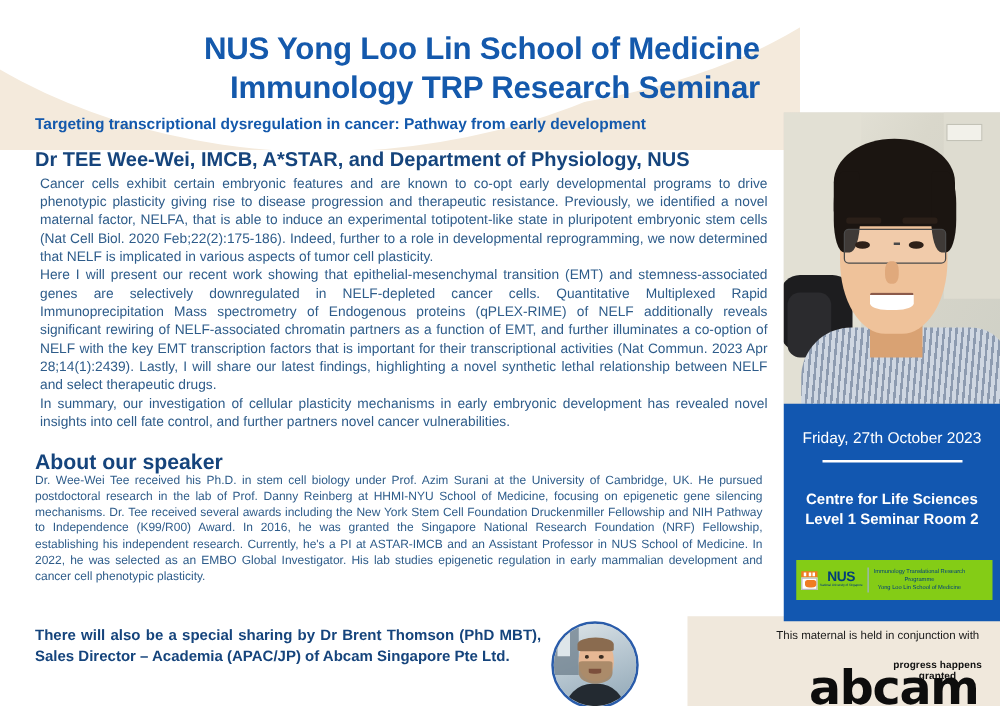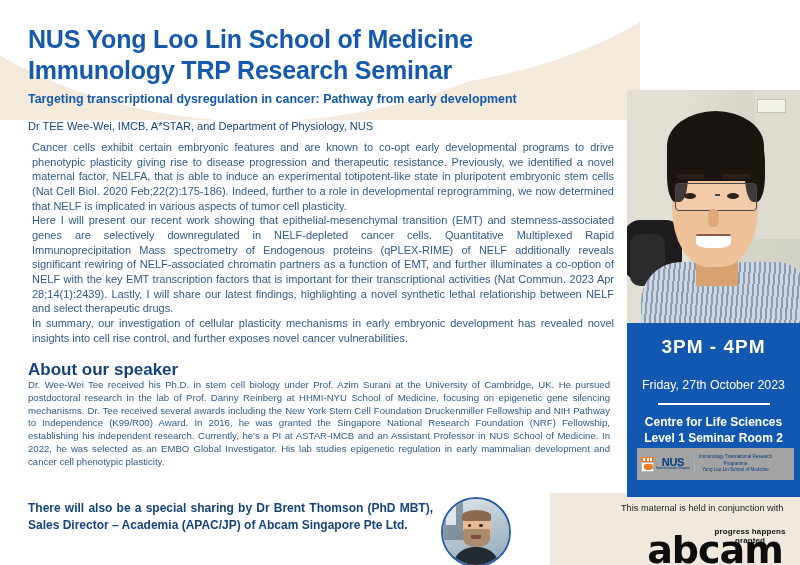--- a/index.html
+++ b/index.html
@@ -36,30 +36,31 @@
   .bg-beige-bottom-strip{
     position:absolute;right:0;bottom:68px;width:32px;height:30px;
     background:#F0E8DC;
   }
 
   
   .title{
     position:absolute;left:28px;top:24px;width:580px;
     color:#1459AC;font-size:25px;font-weight:bold;line-height:1.22;
     letter-spacing:-0.2px;
+    text-align:right;
   }
   .subtitle{
     position:absolute;left:28px;top:91px;width:580px;
     color:#1459AC;font-size:12.4px;font-weight:bold;line-height:1.3;
   }
 
   
   .speaker-line{
     position:absolute;left:28px;top:120px;width:580px;
-    color:#15447C;font-size:11px;font-weight:normal;
+    color:#15447C;font-size:16px;font-weight:bold;
   }
   .abstract{
     position:absolute;left:32px;top:140px;width:582px;
     color:#2E5C8A;font-size:11px;line-height:1.335;text-align:justify;
   }
   .abstract p{margin:0 0 0 0;}
   .about-head{
     position:absolute;left:28px;top:360px;width:580px;
     color:#15447C;font-size:17px;font-weight:bold;
   }
@@ -118,24 +119,24 @@
   .ph-nose{position:absolute;left:47%;top:51%;width:6%;height:8%;background:#E0A97C;border-radius:40%;}
   .ph-mouth{position:absolute;left:40%;top:62%;width:20%;height:5%;background:#ffffff;border-radius:2px 2px 40% 40%;border-top:2px solid #8b5a4a;}
 
   .info{
     position:absolute;left:627px;top:323px;width:173px;height:174px;
     background:#1257B0;color:#ffffff;text-align:center;
   }
   .info-time{margin-top:13px;font-size:19px;font-weight:bold;letter-spacing:1px;}
   .info-date{margin-top:20px;font-size:12.4px;line-height:1.25;}
   .info-rule{width:112px;height:2px;background:#ffffff;margin:9px auto 0;}
-  .info-venue{margin-top:9px;font-size:12px;line-height:1.4;font-weight:bold;}
+  .info-venue{margin-top:21px;font-size:12px;line-height:1.4;font-weight:bold;}
   .nus-box{
     position:absolute;left:10px;top:125px;width:157px;height:25px;
-    background:#a3a3a3;display:flex;align-items:center;gap:4px;padding:16px 4px;
+    background:#84cc16;display:flex;align-items:center;gap:4px;padding:16px 4px;
     box-sizing:border-box;
   }
   .nus-mark{display:flex;align-items:center;gap:2px;}
   .nus-crest{width:13px;height:15px;position:relative;}
   .nus-crest .c-top{position:absolute;left:0;top:0;width:13px;height:5px;background:#EF7C22;}
   .nus-crest .c-top i{position:absolute;top:1px;width:2px;height:3px;background:#ffffff;}
   .nus-crest .c-bot{position:absolute;left:0;top:5px;width:13px;height:10px;background:#ffffff;border:0.5px solid #bbb;box-sizing:border-box;}
   .nus-crest .c-bot b{position:absolute;left:2px;top:1.5px;width:9px;height:6px;background:#EF7C22;border-radius:2px 2px 40% 40%;display:block;}
   .nus-txt{line-height:1;}
   .nus-word{font-size:11px;font-weight:bold;color:#003D7C;letter-spacing:-0.3px;}
@@ -169,21 +170,21 @@
   <div class="bg-beige-bottom"></div>
   <div class="bg-beige-bottom-strip"></div>
 
   <div class="title">NUS Yong Loo Lin School of Medicine Immunology TRP Research Seminar</div>
   <div class="subtitle">Targeting transcriptional dysregulation in cancer: Pathway from early development</div>
 
   <div class="speaker-line">Dr TEE Wee-Wei, IMCB, A*STAR, and Department of Physiology, NUS</div>
   <div class="abstract">
     <p>Cancer cells exhibit certain embryonic features and are known to co-opt early developmental programs to drive phenotypic plasticity giving rise to disease progression and therapeutic resistance. Previously, we identified a novel maternal factor, NELFA, that is able to induce an experimental totipotent-like state in pluripotent embryonic stem cells (Nat Cell Biol. 2020 Feb;22(2):175-186). Indeed, further to a role in developmental reprogramming, we now determined that NELF is implicated in various aspects of tumor cell plasticity.</p>
     <p>Here I will present our recent work showing that epithelial-mesenchymal transition (EMT) and stemness-associated genes are selectively downregulated in NELF-depleted cancer cells. Quantitative Multiplexed Rapid Immunoprecipitation Mass spectrometry of Endogenous proteins (qPLEX-RIME) of NELF additionally reveals significant rewiring of NELF-associated chromatin partners as a function of EMT, and further illuminates a co-option of NELF with the key EMT transcription factors that is important for their transcriptional activities (Nat Commun. 2023 Apr 28;14(1):2439). Lastly, I will share our latest findings, highlighting a novel synthetic lethal relationship between NELF and select therapeutic drugs.</p>
-    <p>In summary, our investigation of cellular plasticity mechanisms in early embryonic development has revealed novel insights into cell rise control, and further exposes novel cancer vulnerabilities.</p>
+    <p>In summary, our investigation of cellular plasticity mechanisms in early embryonic development has revealed novel insights into cell fate control, and further partners novel cancer vulnerabilities.</p>
   </div>
 
   <div class="about-head">About our speaker</div>
   <div class="about-body">Dr. Wee-Wei Tee received his Ph.D. in stem cell biology under Prof. Azim Surani at the University of Cambridge, UK. He pursued postdoctoral research in the lab of Prof. Danny Reinberg at HHMI-NYU School of Medicine, focusing on epigenetic gene silencing mechanisms. Dr. Tee received several awards including the New York Stem Cell Foundation Druckenmiller Fellowship and NIH Pathway to Independence (K99/R00) Award. In 2016, he was granted the Singapore National Research Foundation (NRF) Fellowship, establishing his independent research. Currently, he's a PI at ASTAR-IMCB and an Assistant Professor in NUS School of Medicine. In 2022, he was selected as an EMBO Global Investigator. His lab studies epigenetic regulation in early mammalian development and cancer cell phenotypic plasticity.</div>
 
   <div class="bottom-note">There will also be a special sharing by Dr Brent Thomson (PhD MBT), Sales Director – Academia (APAC/JP) of Abcam Singapore Pte Ltd.</div>
   <div class="circle-photo">
     <div class="cp-bg"></div>
     <div class="cp-wall"></div>
     <div class="cp-win"></div>
@@ -212,21 +213,20 @@
     <div class="ph-brow l"></div>
     <div class="ph-brow r"></div>
     <div class="ph-glass"></div>
     <div class="ph-eye l"></div>
     <div class="ph-eye r"></div>
     <div class="ph-nose"></div>
     <div class="ph-mouth"></div>
   </div>
 
   <div class="info">
-    <div class="info-time">3PM - 4PM</div>
     <div class="info-date">Friday, 27th October 2023</div>
     <div class="info-rule"></div>
     <div class="info-venue">
       <div>Centre for Life Sciences</div>
       <div>Level 1 Seminar Room 2</div>
     </div>
 
     <div class="nus-box">
       <div class="nus-mark">
         <div class="nus-crest">

